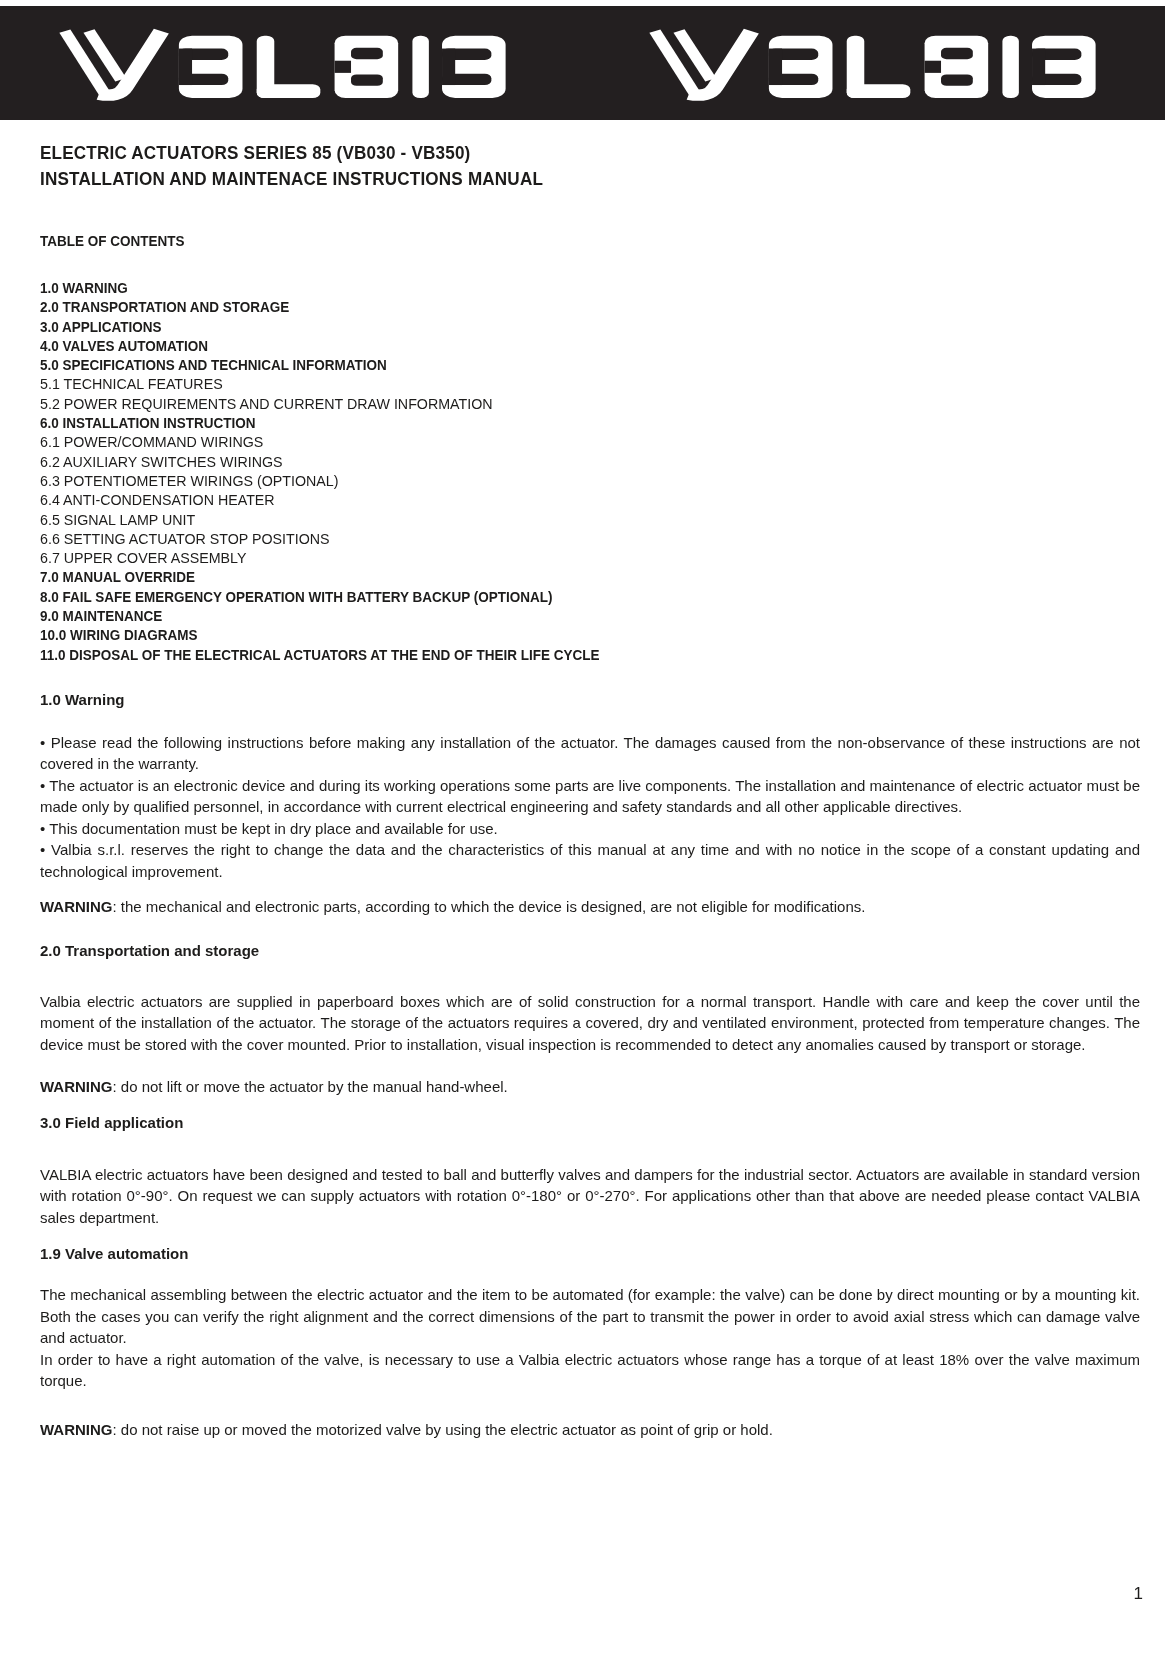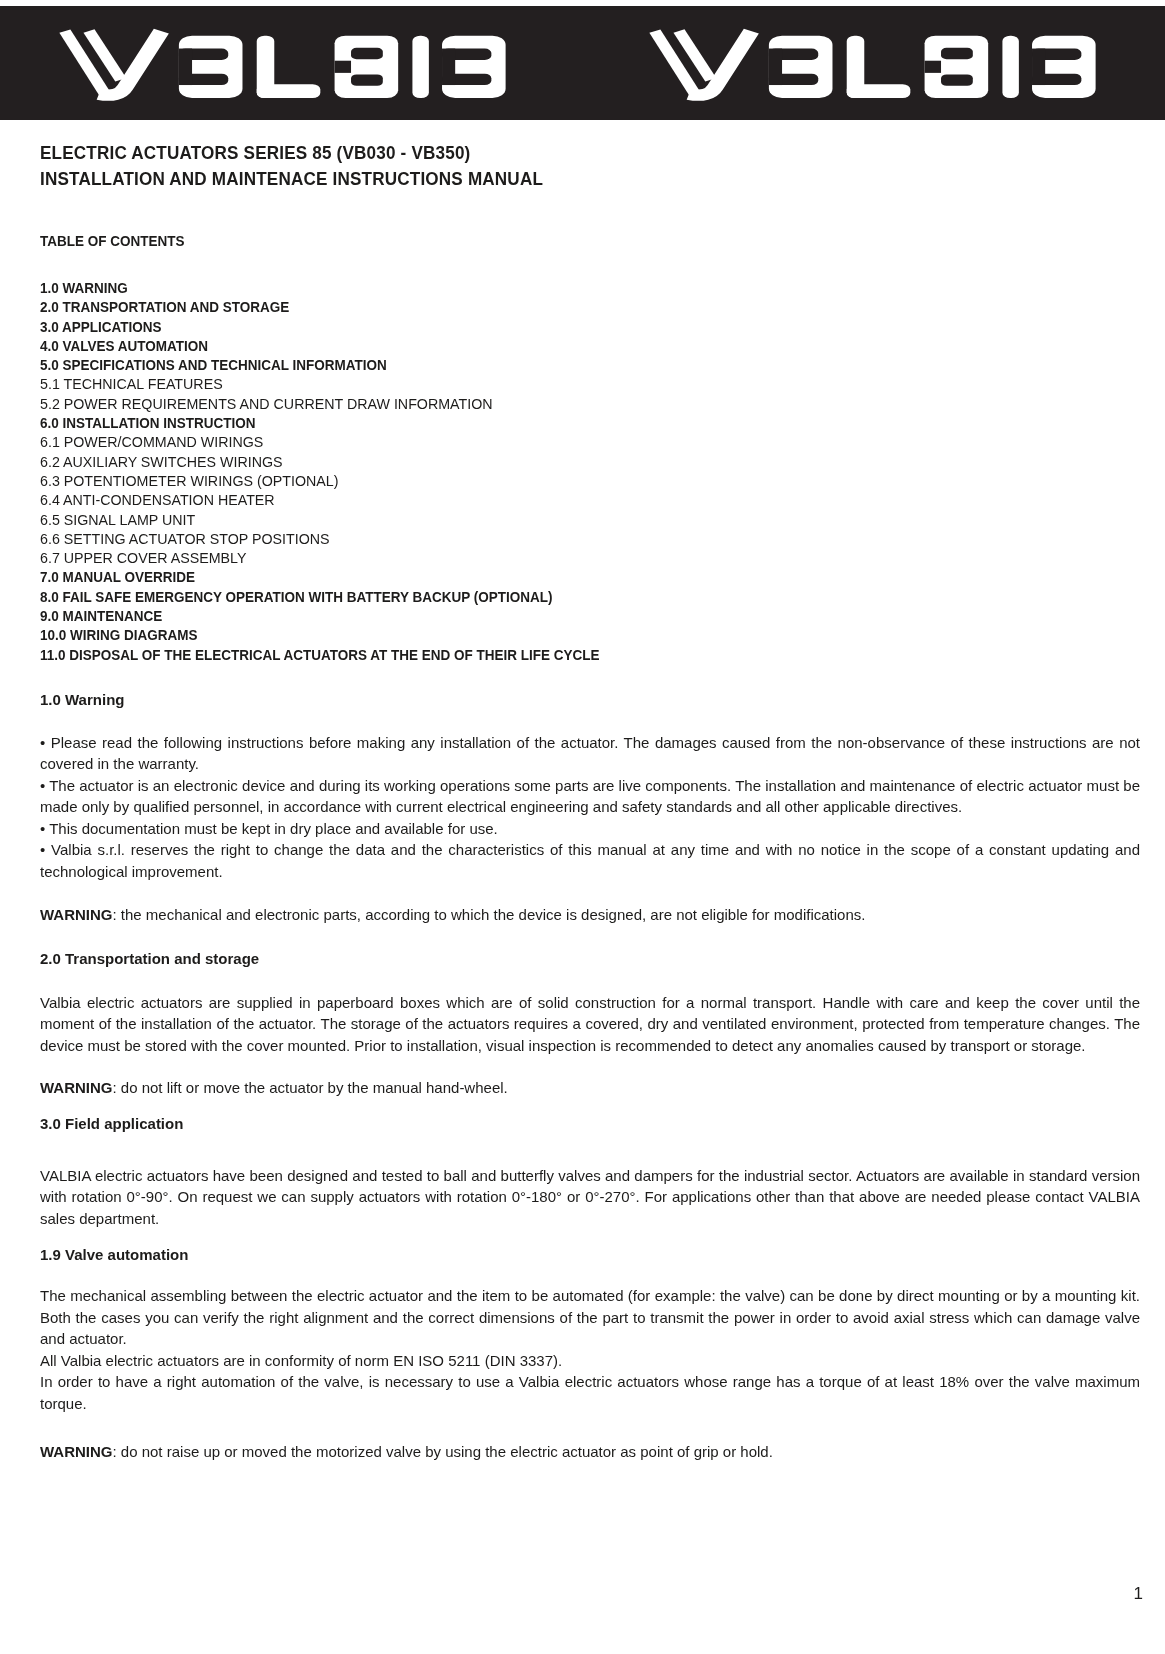--- a/index.html
+++ b/index.html
@@ -31,23 +31,23 @@
   }
   .toc-item.bold{font-weight:bold;transform:scaleX(0.9)}
   .sec-heading{font-size:15px;font-weight:bold;line-height:21px;margin:0}
   .body-text{font-size:15px;line-height:21.5px;margin:0}
   .just{text-align:justify}
   .warning-line{font-size:15px;line-height:21.5px;margin:0}
   .warning-line strong{font-weight:bold}
   
   .mt-s1h{margin-top:25px}
   .mt-s1b{margin-top:22px}
-  .mt-w1{margin-top:22px}
+  .mt-w1{margin-top:14px}
   .mt-s2h{margin-top:22px}
-  .mt-s2b{margin-top:23px}
+  .mt-s2b{margin-top:30px}
   .mt-w2{margin-top:21px}
   .mt-s3h{margin-top:14px}
   .mt-s3b{margin-top:31px}
   .mt-s4h{margin-top:15px}
   .mt-s4b{margin-top:20px}
   .mt-w3{margin-top:27px}
   .page-number{position:absolute;top:1584px;right:22px;font-size:17px;line-height:20px}
 </style>
 </head>
 <body>
@@ -160,21 +160,20 @@
 
     <section>
       <h3 class="sec-heading mt-s3h">3.0 Field application</h3>
       <p class="body-text just mt-s3b">VALBIA electric actuators have been designed and tested to ball and butterfly valves and dampers for the industrial sector. Actuators are available in standard version with rotation 0°-90°. On request we can supply actuators with rotation 0°-180° or 0°-270°. For applications other than that above are needed please contact VALBIA sales department.</p>
     </section>
 
     <section>
       <h3 class="sec-heading mt-s4h">1.9 Valve automation</h3>
       <div class="mt-s4b">
         <p class="body-text just">The mechanical assembling between the electric actuator and the item to be automated (for example: the valve) can be done by direct mounting or by a mounting kit. Both the cases you can verify the right alignment and the correct dimensions of the part to transmit the power in order to avoid axial stress which can damage valve and actuator.</p>
-        <p class="body-text">All Valbia electric actuators are in conformity of norm EN ISO 5211 (DIN 3337).</p>
         <p class="body-text just">In order to have a right automation of the valve, is necessary to use a Valbia electric actuators whose range has a torque of at least 18% over the valve maximum torque.</p>
       </div>
       <p class="warning-line mt-w3"><strong>WARNING</strong><span>: do not raise up or moved the motorized valve by using the electric actuator as point of grip or hold.</span></p>
     </section>
 
   </main>
 
   <div class="page-number">1</div>
 
 </div>

